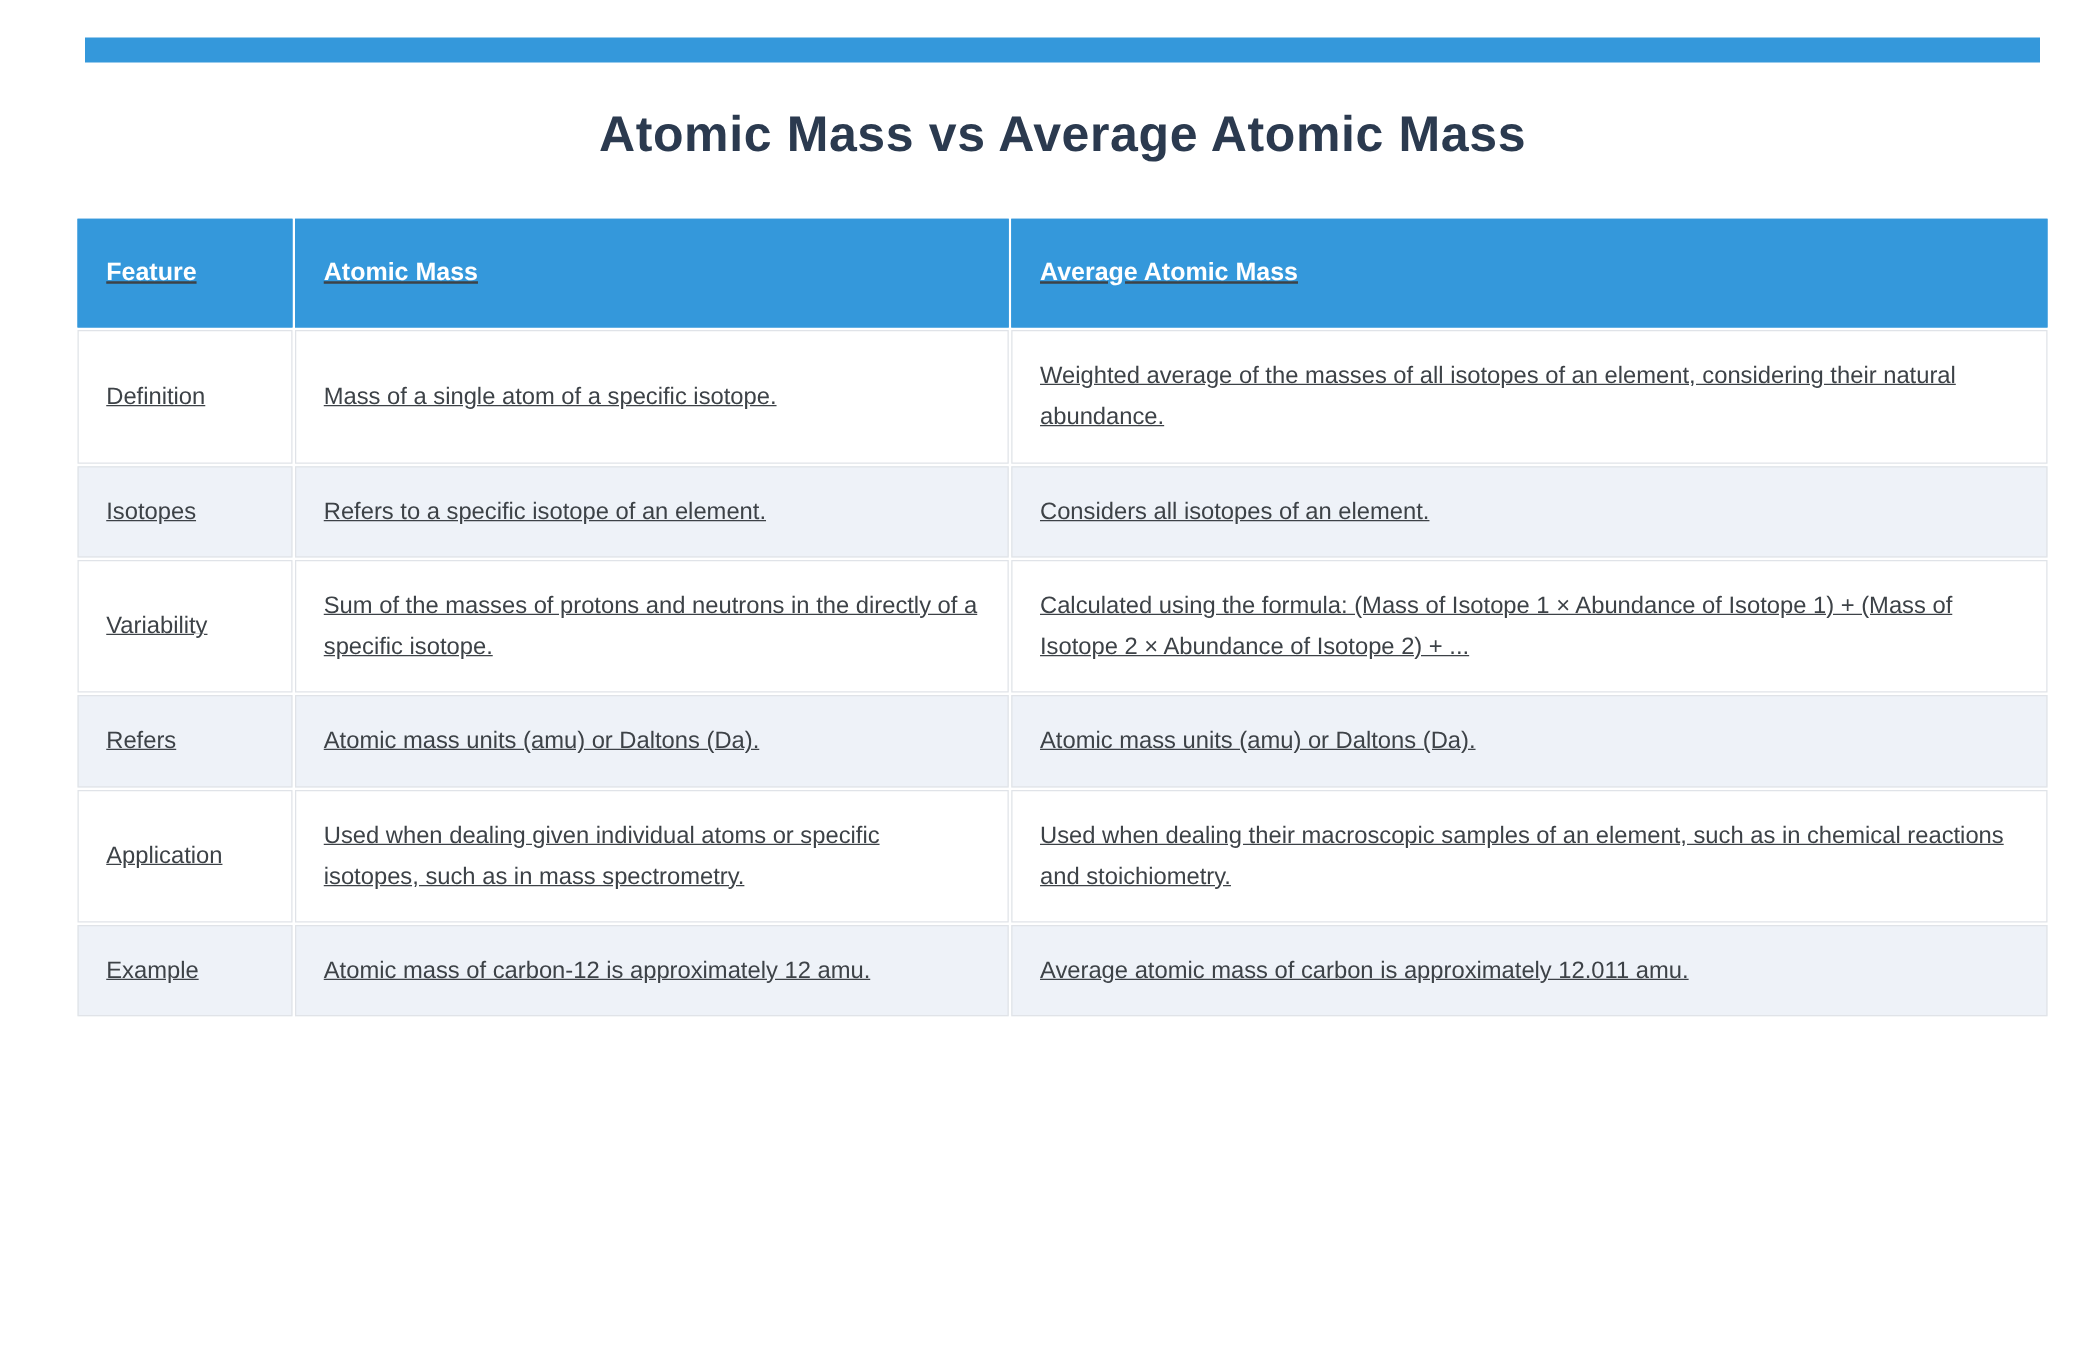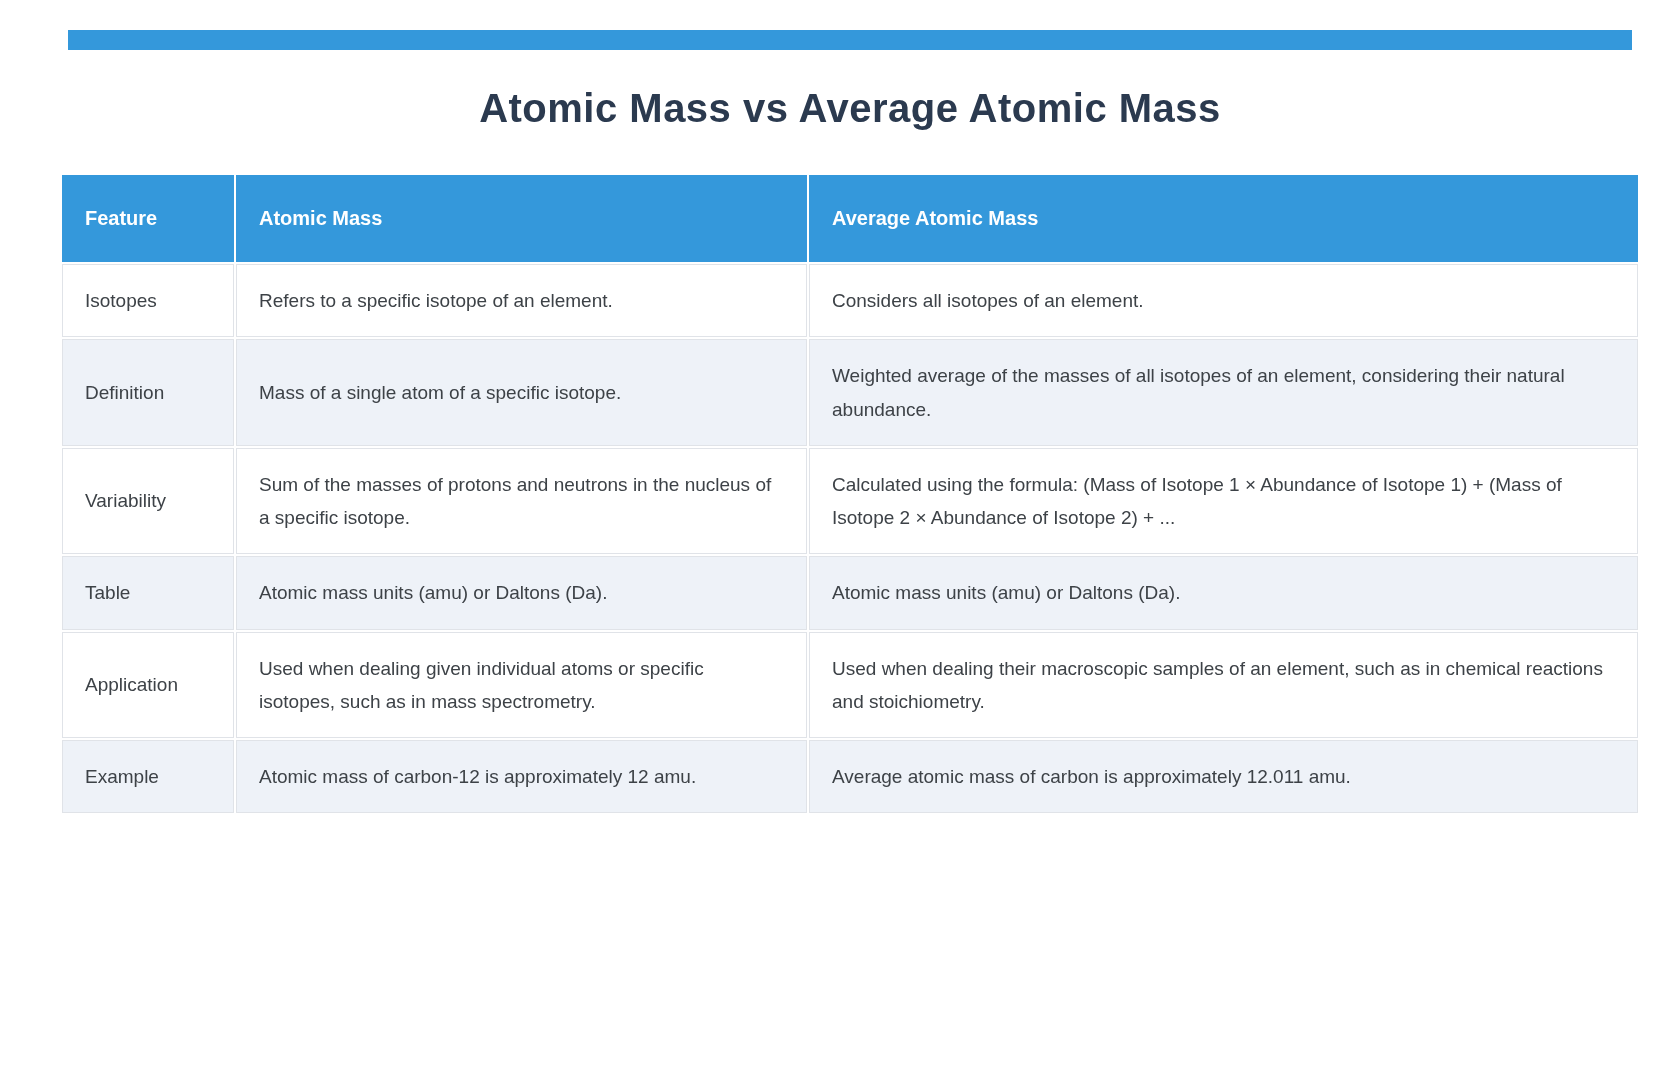--- a/index.html
+++ b/index.html
@@ -26,20 +26,21 @@
     margin: 26px 0 22px 0;
   }
   table.compare-table {
     width: 1600px;
     margin: 0 auto;
     border-collapse: separate;
     border-spacing: 2px;
     table-layout: fixed;
     font-size: 19px;
     color: #3d4247;
+    text-decoration: underline;
   }
   col.col-feature { width: 172px; }
   col.col-atomic  { width: 571px; }
   col.col-average { width: auto;  }
   th {
     background: #3498db;
     color: #ffffff;
     font-weight: 700;
     font-size: 20px;
     text-align: left;
@@ -75,36 +76,36 @@
     </colgroup>
     <thead>
       <tr>
         <th>Feature</th>
         <th>Atomic Mass</th>
         <th>Average Atomic Mass</th>
       </tr>
     </thead>
     <tbody>
       <tr>
+        <td>Definition</td>
+        <td>Mass of a single atom of a specific isotope.</td>
+        <td>Weighted average of the masses of all isotopes of an element, considering their natural abundance.</td>
+      </tr>
+      <tr>
         <td>Isotopes</td>
         <td>Refers to a specific isotope of an element.</td>
         <td>Considers all isotopes of an element.</td>
       </tr>
       <tr>
-        <td>Definition</td>
-        <td>Mass of a single atom of a specific isotope.</td>
-        <td>Weighted average of the masses of all isotopes of an element, considering their natural abundance.</td>
-      </tr>
-      <tr>
         <td>Variability</td>
-        <td>Sum of the masses of protons and neutrons in the nucleus of a specific isotope.</td>
+        <td>Sum of the masses of protons and neutrons in the directly of a specific isotope.</td>
         <td>Calculated using the formula: (Mass of Isotope 1 × Abundance of Isotope 1) + (Mass of Isotope 2 × Abundance of Isotope 2) + ...</td>
       </tr>
       <tr>
-        <td>Table</td>
+        <td>Refers</td>
         <td>Atomic mass units (amu) or Daltons (Da).</td>
         <td>Atomic mass units (amu) or Daltons (Da).</td>
       </tr>
       <tr>
         <td>Application</td>
         <td>Used when dealing given individual atoms or specific isotopes, such as in mass spectrometry.</td>
         <td>Used when dealing their macroscopic samples of an element, such as in chemical reactions and stoichiometry.</td>
       </tr>
       <tr>
         <td>Example</td>

